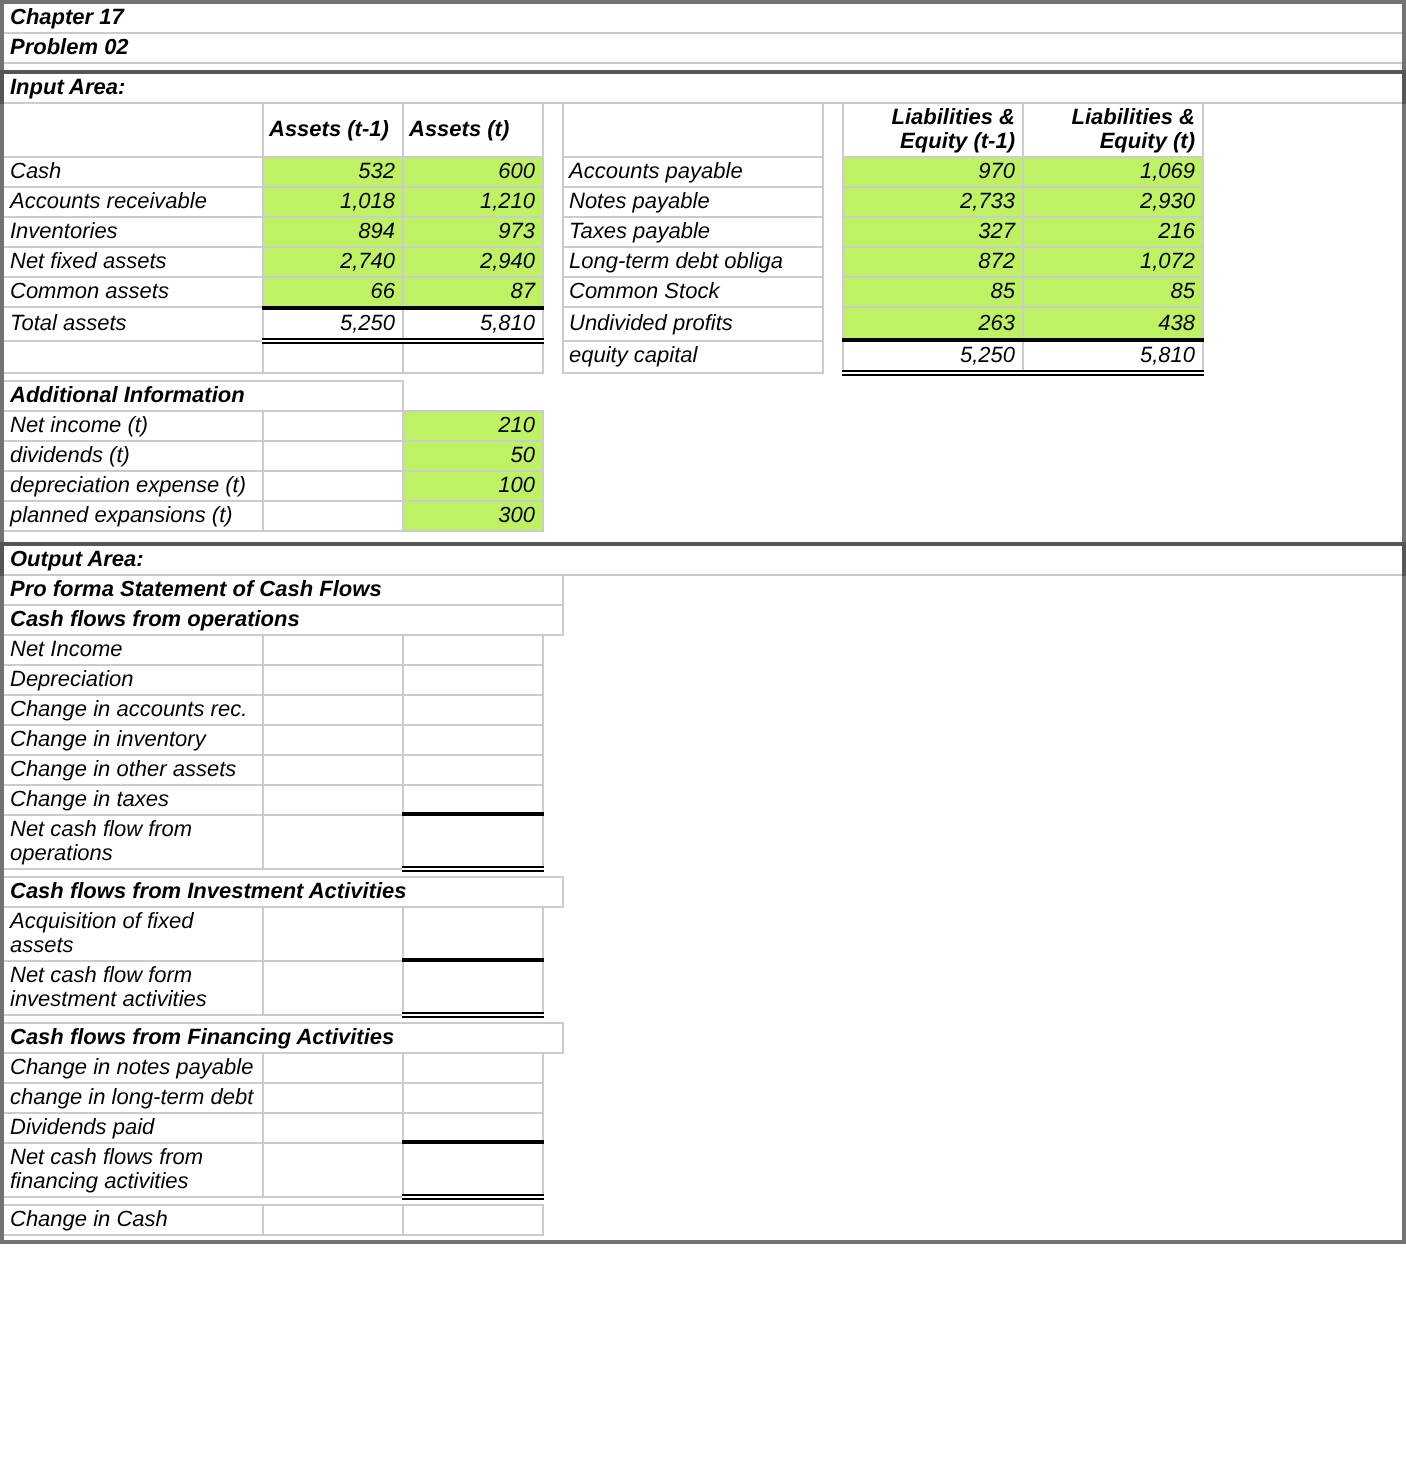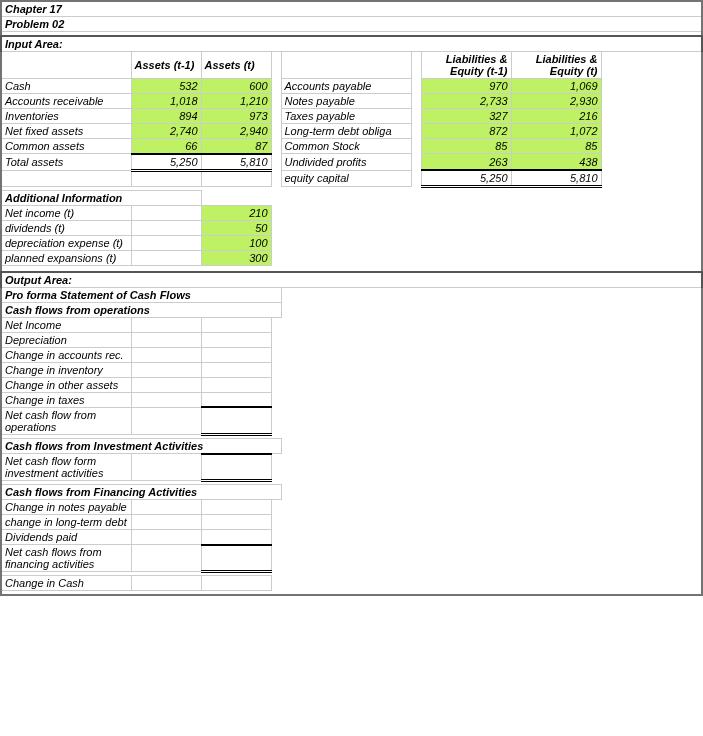--- a/index.html
+++ b/index.html
@@ -231,20 +231,26 @@
 
   <tr>
         <td colspan="9" style="border:none; height:4px;"></td>
       </tr>
 
   <tr>
     <td colspan="4" class="bold">Cash flows from Investment Activities</td>
     <td colspan="5" style="border:none;"></td>
   </tr>
   <tr>
+    <td>Acquisition of fixed assets</td>
+    <td></td>
+    <td style="border:1px solid #ccc;"></td>
+    <td colspan="6" style="border:none;"></td>
+  </tr>
+  <tr>
     <td>Net cash flow form investment activities</td>
     <td></td>
     <td style="border:1px solid #ccc; border-top:2px solid #000; border-bottom:3px double #000;"></td>
     <td colspan="6" style="border:none;"></td>
   </tr>
 
   <tr>
         <td colspan="9" style="border:none; height:4px;"></td>
       </tr>
 

